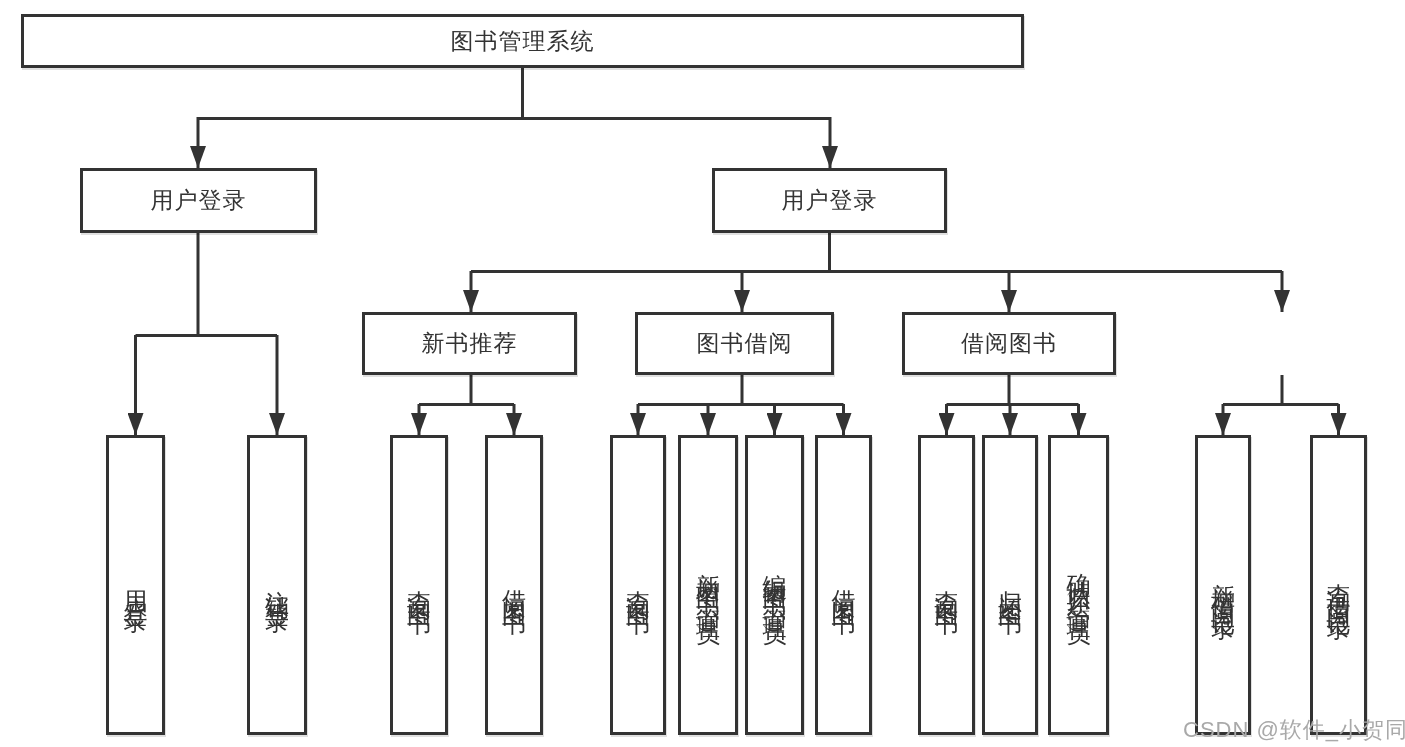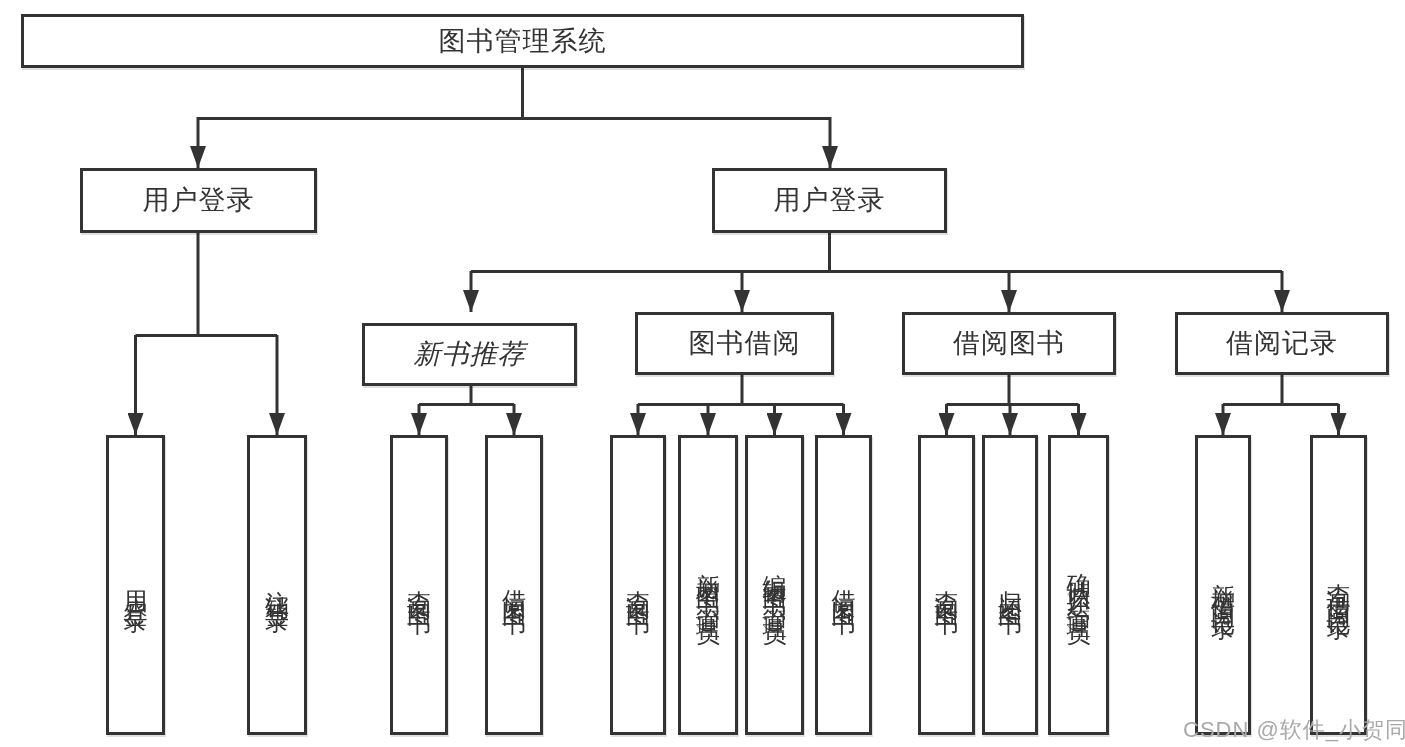--- a/index.html
+++ b/index.html
@@ -29,21 +29,21 @@
     border: 3px solid #333333;
     background: #ffffff;
     color: #333333;
     display: flex;
     align-items: center;
     justify-content: center;
     text-align: center;
     box-shadow: 1px 2px 0 rgba(0,0,0,0.12);
   }
   .node.h {
-    font-size: 27px;
+    font-size: 23px;
     letter-spacing: 1px;
     line-height: 1;
   }
   .node.v {
     writing-mode: vertical-rl;
     text-orientation: mixed;
     font-size: 24px;
     letter-spacing: 7px;
     line-height: 1;
   }
@@ -104,24 +104,23 @@
       <line x1="1223" y1="404" x2="1223" y2="435" marker-end="url(#arrow)"></line>
       <line x1="1338.5" y1="404" x2="1338.5" y2="435" marker-end="url(#arrow)"></line>
     </g>
   </svg>
 
   <div class="node h" style="left:21px; top:14px; width:1003px; height:54px;">图书管理系统</div>
 
   <div class="node h" style="left:80px; top:168px; width:237px; height:65px;">用户登录</div>
   <div class="node h" style="left:712px; top:168px; width:235px; height:65px;">用户登录</div>
 
-  <div class="node h" style="left:362px; top:323px; width:215px; height:63px;font-style:italic;">新书推荐</div>
+  <div class="node h" style="left:362px; top:312px; width:215px; height:63px;">新书推荐</div>
   <div class="node h" style="left:635px; top:312px; width:199px; height:63px;padding-left:20px;">图书借阅</div>
   <div class="node h" style="left:902px; top:312px; width:214px; height:63px;">借阅图书</div>
-  <div class="node h" style="left:1175px; top:312px; width:214px; height:63px;">借阅记录</div>
 
   <div class="node v" style="left:106px; top:435px; width:59px; height:300px;">用户登录</div>
   <div class="node v" style="left:247px; top:435px; width:60px; height:300px;">注销登录</div>
 
   <div class="node v" style="left:390px; top:435px; width:58px; height:300px;">查询图书</div>
   <div class="node v" style="left:485px; top:435px; width:58px; height:300px;">借阅图书</div>
 
   <div class="node v" style="left:610px; top:435px; width:56px; height:300px;">查询图书</div>
   <div class="node v" style="left:678px; top:435px; width:60px; height:300px;">新增图书（管理员）</div>
   <div class="node v" style="left:745px; top:435px; width:59px; height:300px;">编辑图书（管理员）</div>

